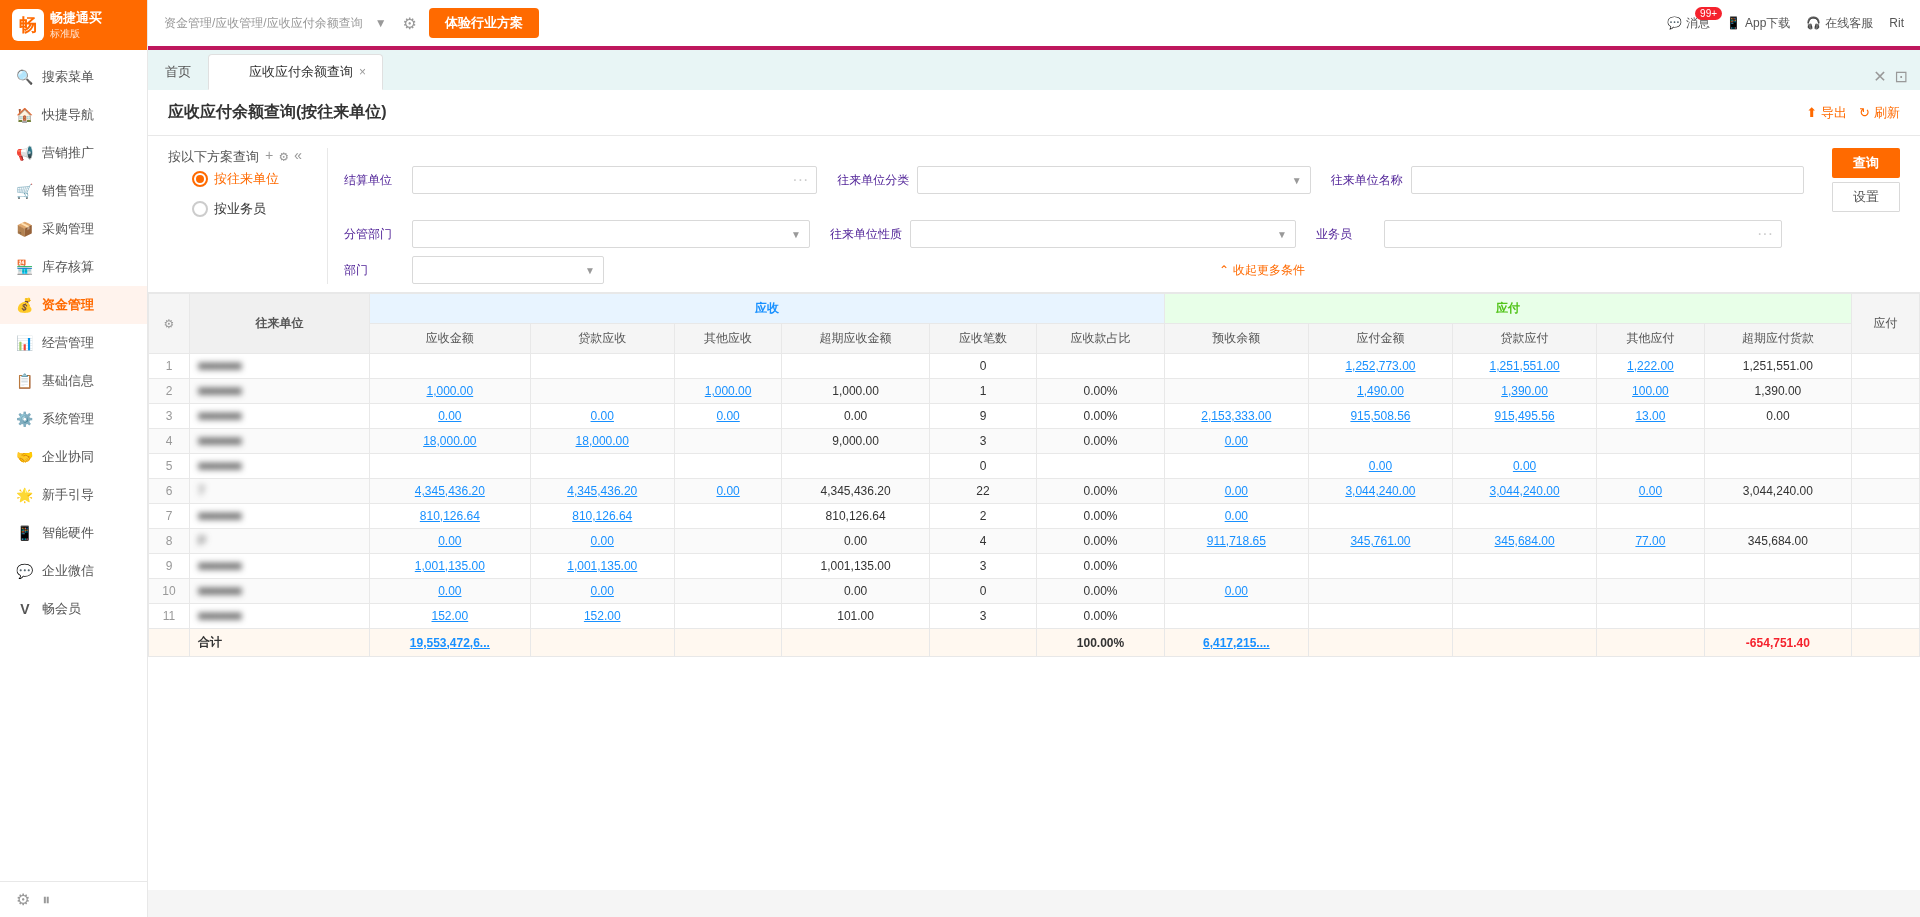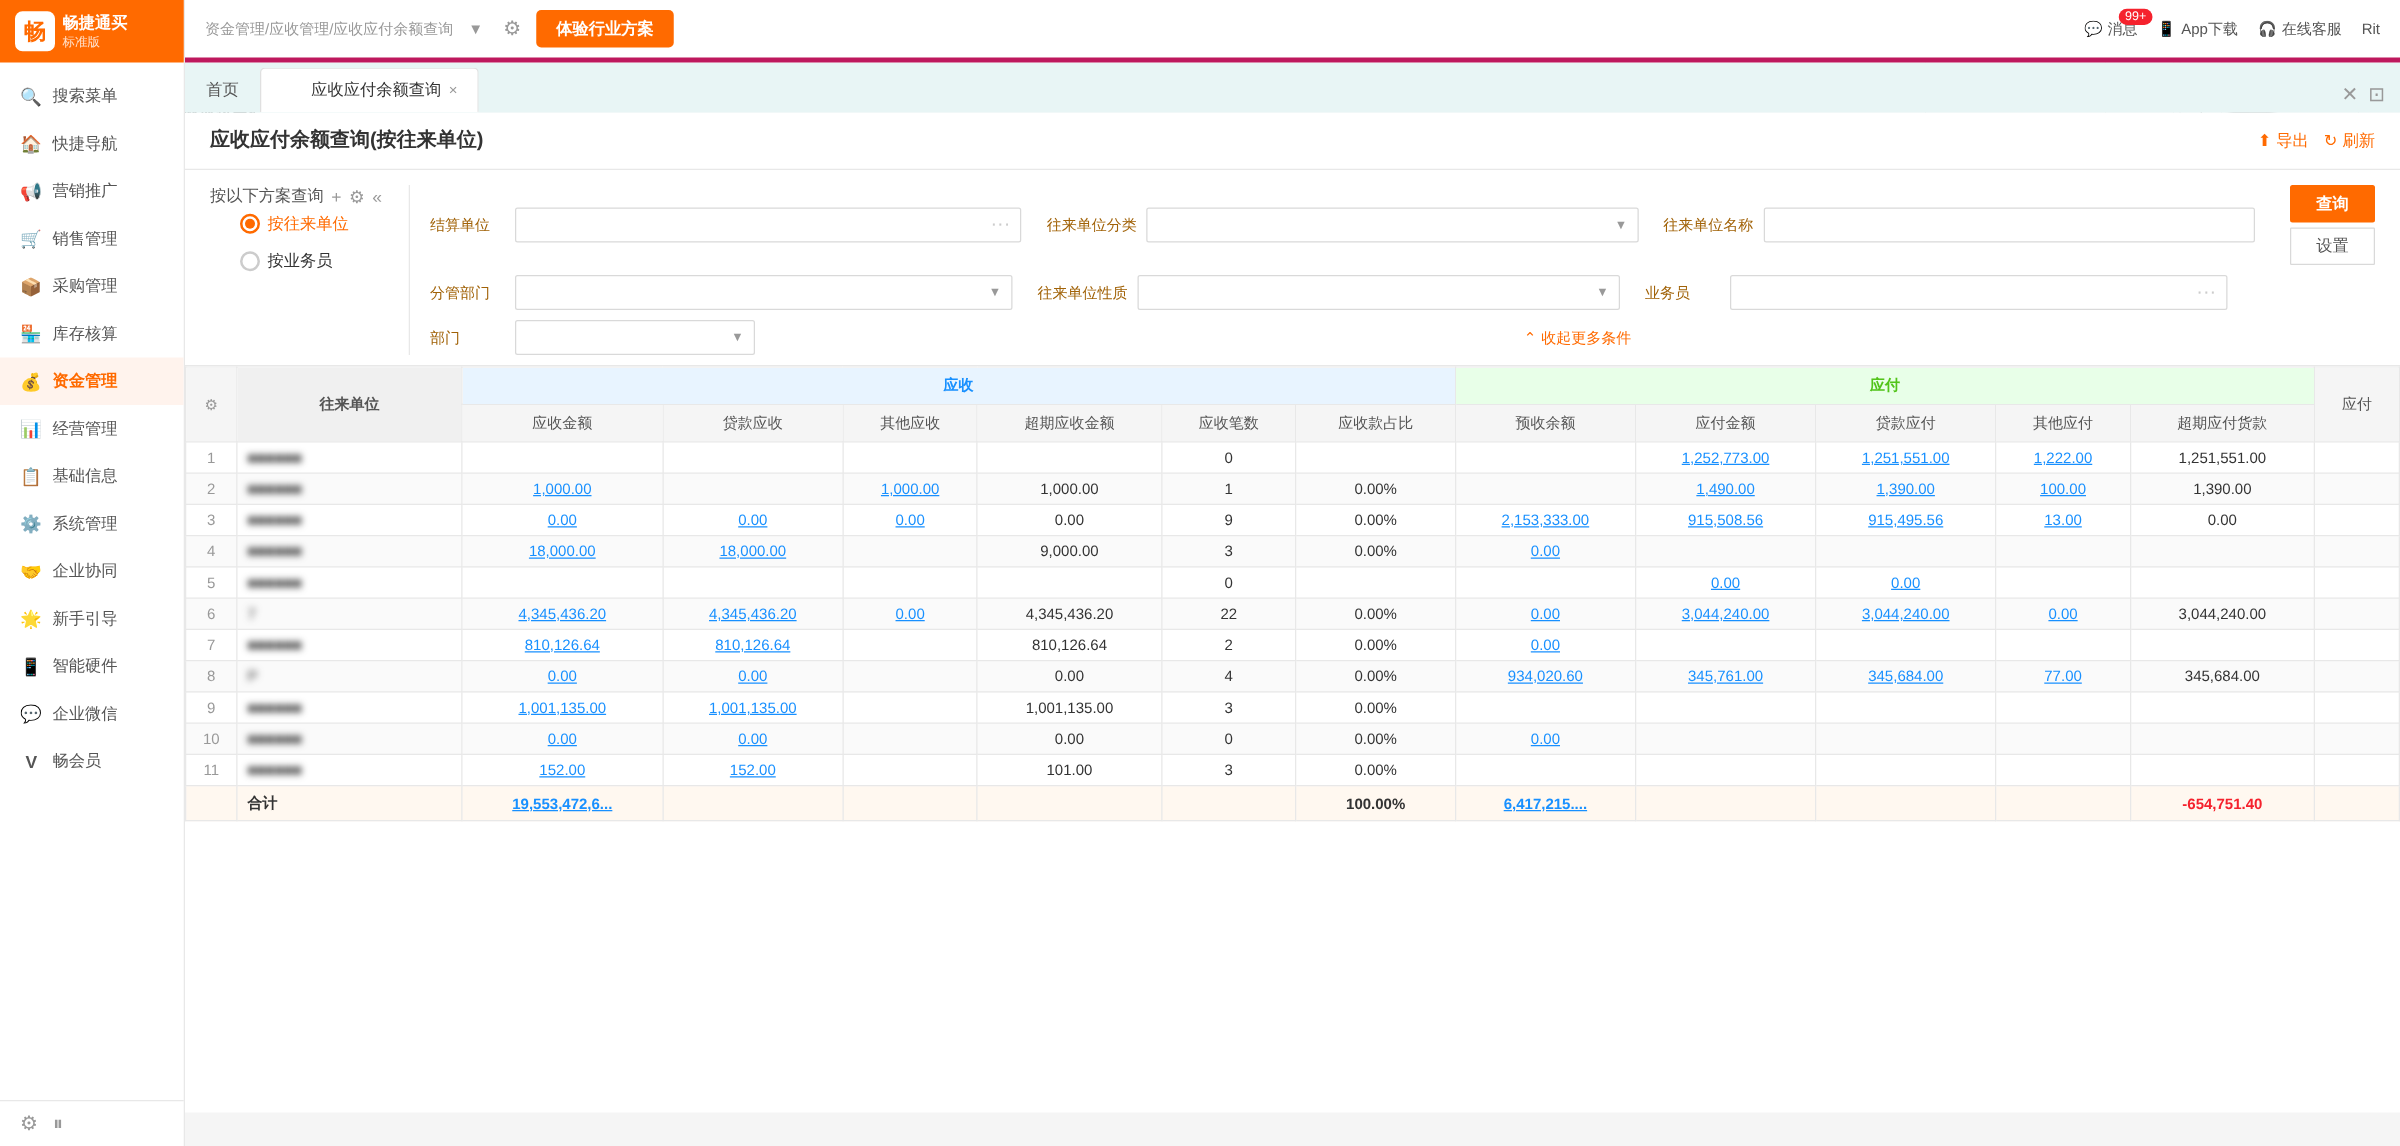--- a/index.html
+++ b/index.html
@@ -98,36 +98,36 @@
       display: flex; align-items: center; gap: 4px; cursor: pointer;
       color: #ff6a00; font-size: 13px; border: none; background: none;
     }
 
     
     .filter-area {
       background: #fff; padding: 12px 20px 8px;
       border-bottom: 1px solid #e8e8e8;
     }
     .filter-scheme {
-      display: flex; align-items: center; gap: 6px; color: #555; font-size: 13px;
+      display: flex; align-items: flex-start; gap: 6px; color: #555; font-size: 13px; font-family: Liberation Mono, monospace;
     }
     .scheme-icon { color: #999; cursor: pointer; font-size: 14px; }
     .filter-options { display: flex; flex-direction: column; gap: 4px; margin-left: 16px; margin-bottom: 8px; }
     .filter-option {
       display: flex; align-items: center; gap: 6px; padding: 4px 8px;
       cursor: pointer; font-size: 13px;
     }
     .filter-option.selected { color: #ff6a00; }
     .option-circle {
       width: 16px; height: 16px; border-radius: 50%; border: 2px solid #ccc;
       display: flex; align-items: center; justify-content: center;
     }
     .option-circle.selected-circle { border-color: #ff6a00; background: #fff; }
     .option-dot { width: 8px; height: 8px; border-radius: 50%; background: #ff6a00; }
-    .field-label { color: #a16207; font-size: 12px; white-space: nowrap; min-width: 60px; }
+    .field-label { color: #4c1d95; font-size: 12px; white-space: nowrap; min-width: 60px; }
     .field-input {
       flex: 1; height: 28px; border: 1px solid #d9d9d9; border-radius: 2px;
       padding: 0 8px; font-size: 12px; color: #333; background: #fff;
       display: flex; align-items: center; justify-content: space-between; cursor: pointer;
     }
     .field-input-dots { color: #ccc; font-size: 16px; }
     .field-select {
       flex: 1; height: 28px; border: 1px solid #d9d9d9; border-radius: 2px;
       padding: 0 8px; font-size: 12px; color: #333; background: #fff;
       display: flex; align-items: center; justify-content: space-between; cursor: pointer;
@@ -568,21 +568,21 @@
   </tr>
           <tr>
     <td style="color:#999;">8</td>
     <td class="text-left blurred">P</td>
     <td><a href="#">0.00</a></td>
     <td><a href="#">0.00</a></td>
     <td></td>
     <td>0.00</td>
     <td>4</td>
     <td>0.00%</td>
-    <td><a href="#">934,020.60</a></td>
+    <td><a href="#">911,718.65</a></td>
     <td><a href="#">345,761.00</a></td>
     <td><a href="#">345,684.00</a></td>
     <td><a href="#">77.00</a></td>
     <td>345,684.00</td>
     <td></td>
   </tr>
           <tr>
     <td style="color:#999;">9</td>
     <td class="text-left blurred">■■■■■■</td>
     <td><a href="#">1,001,135.00</a></td>

